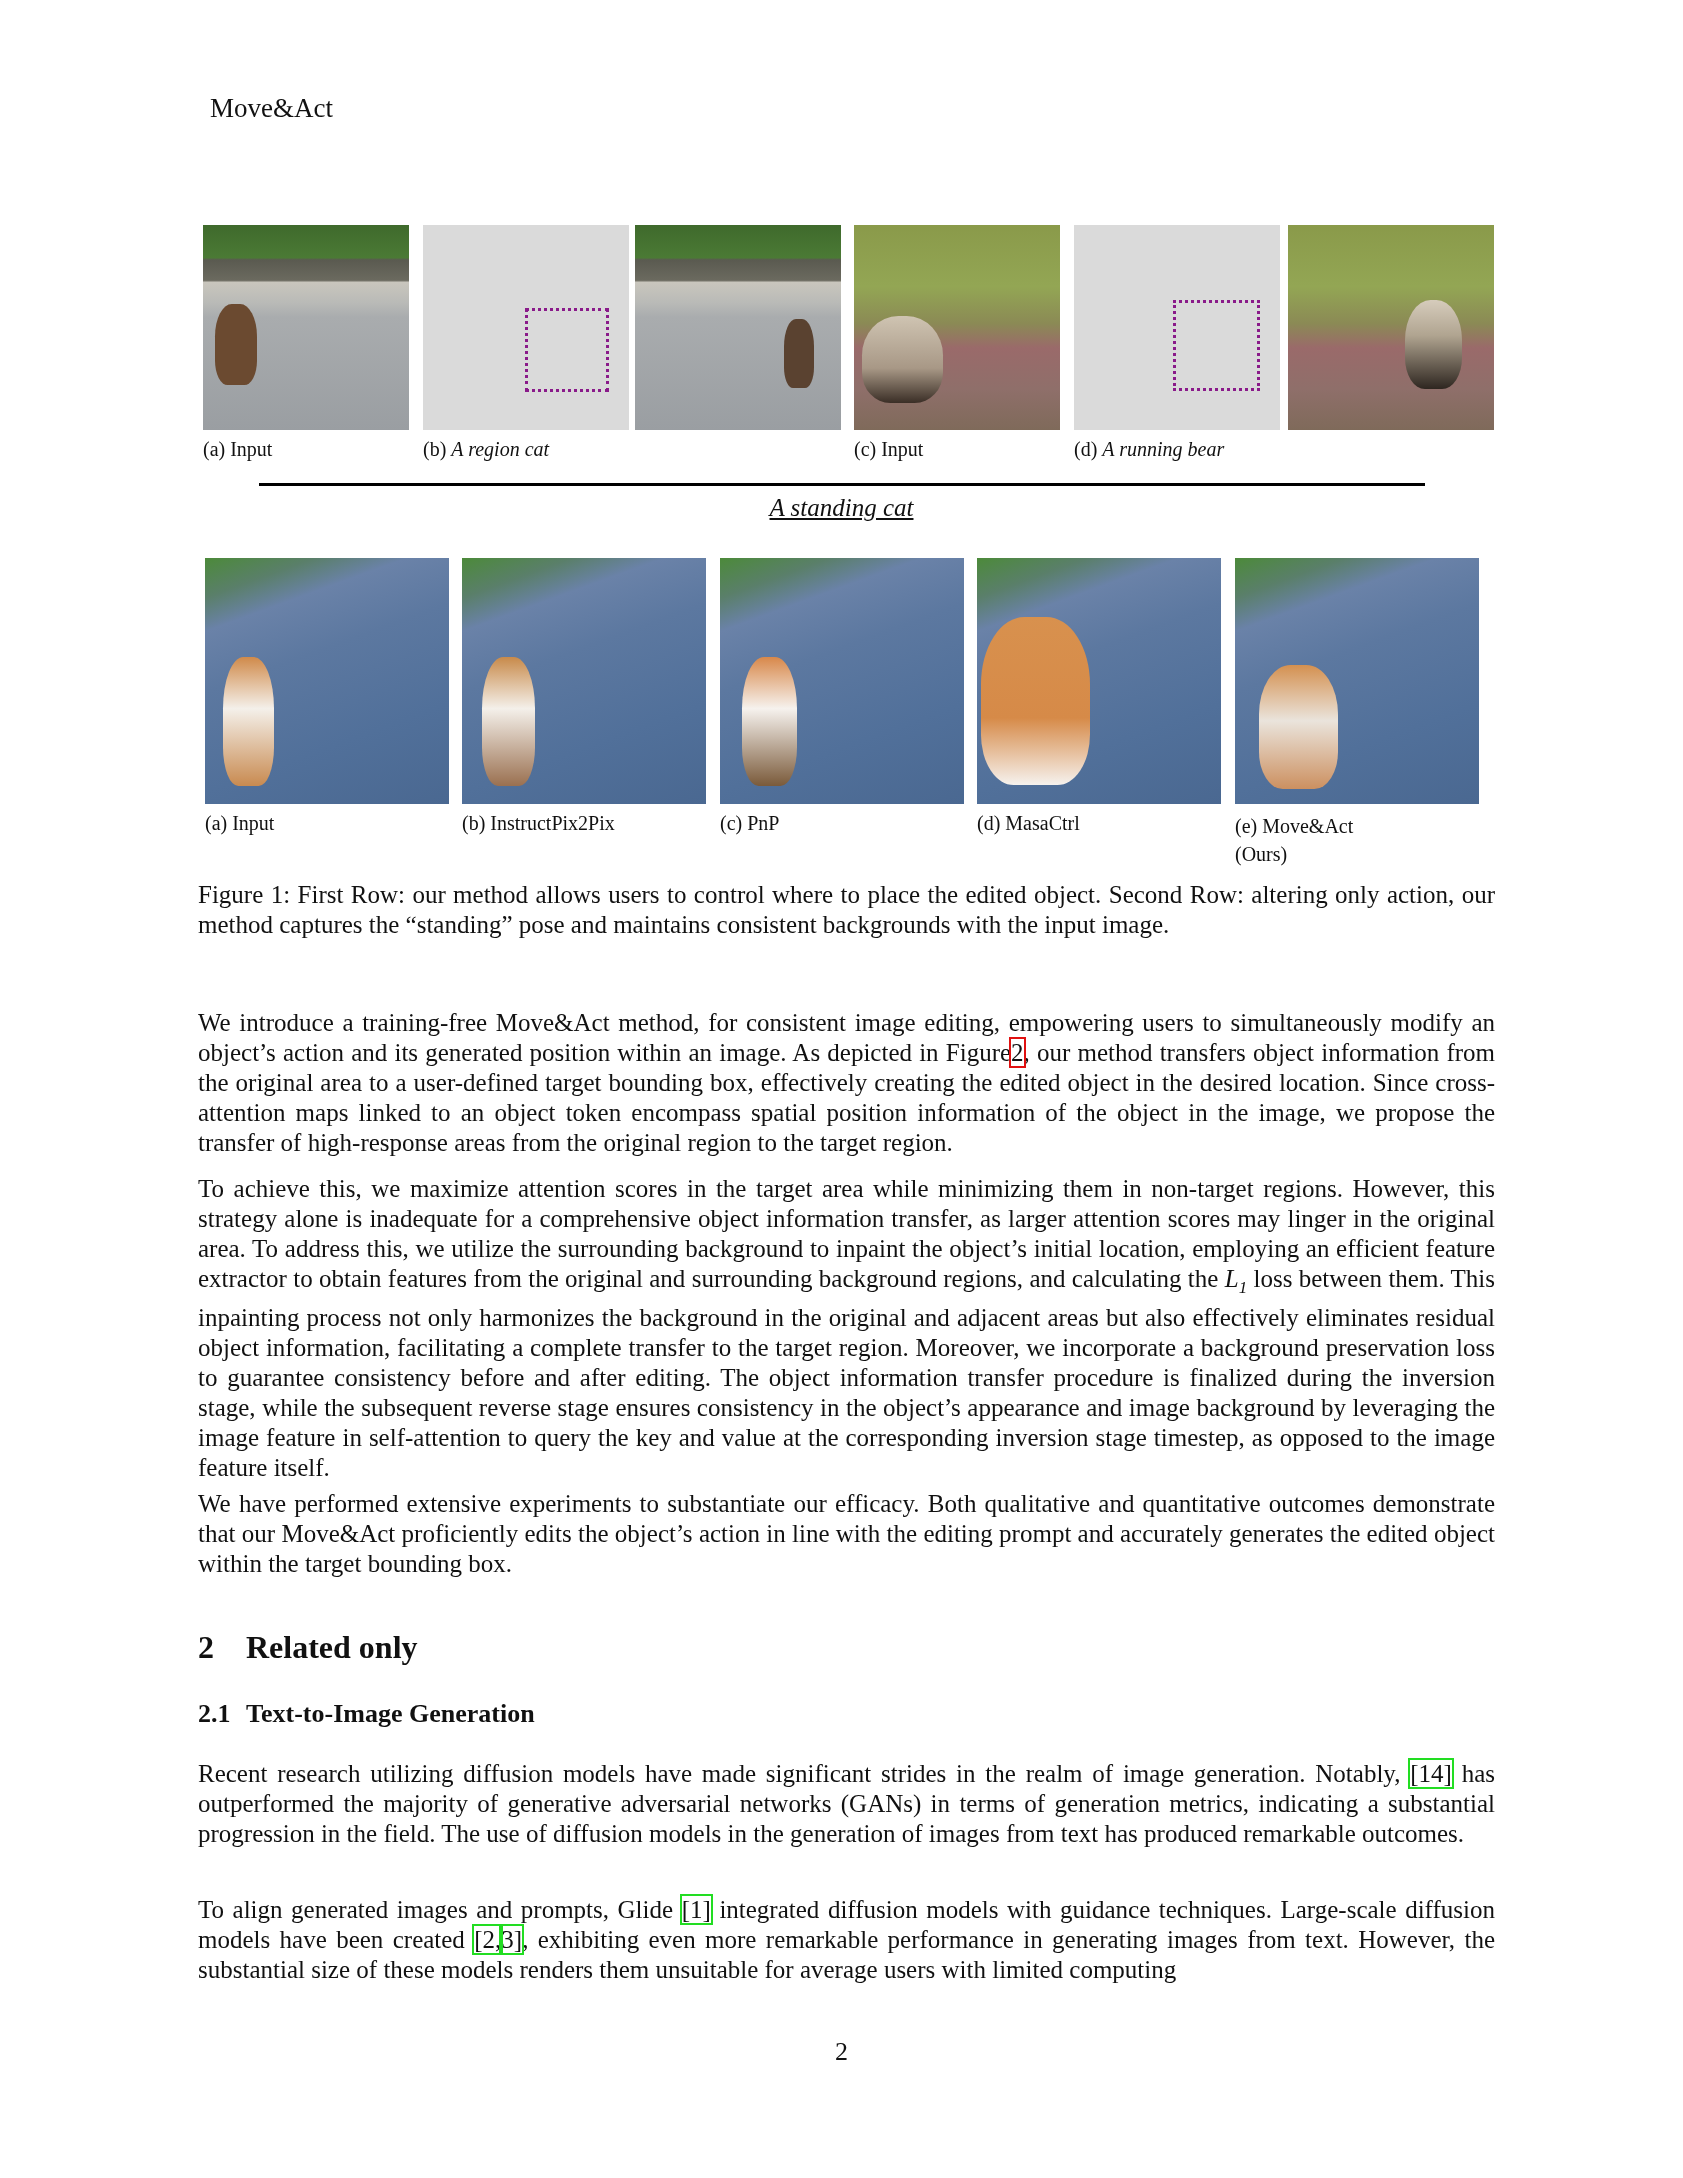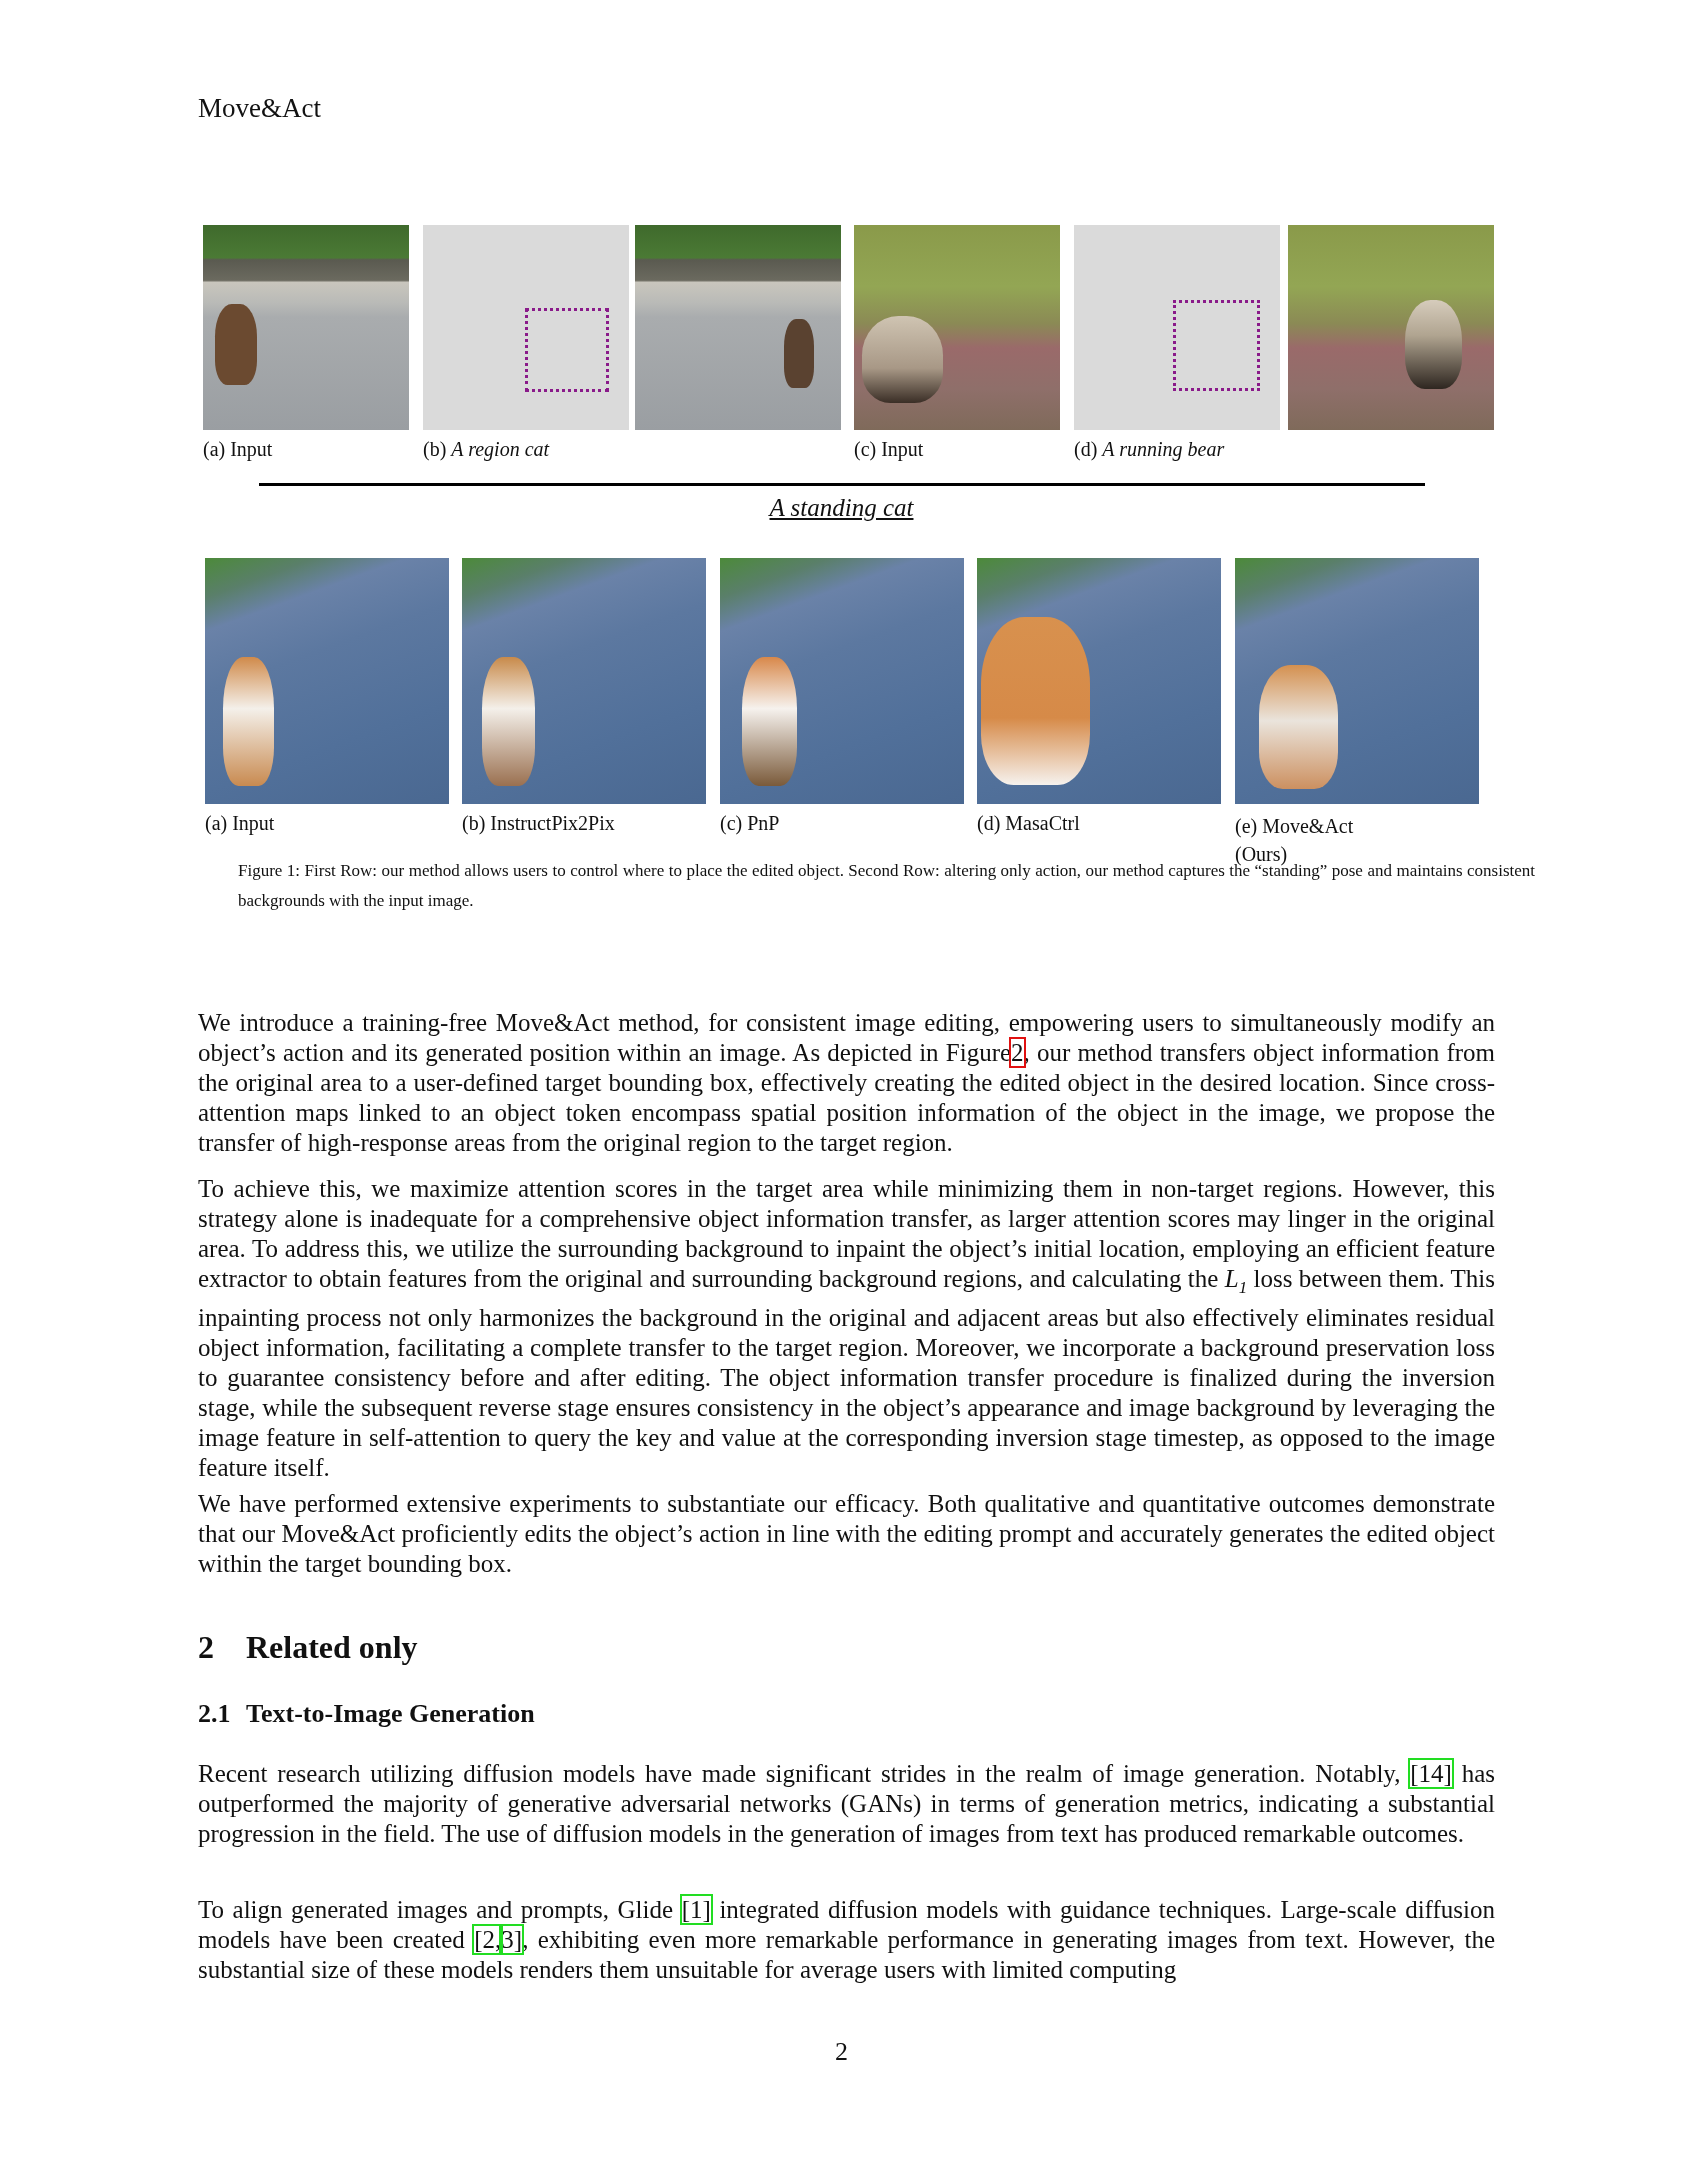--- a/index.html
+++ b/index.html
@@ -1,27 +1,27 @@
 <!DOCTYPE html>
 <html><head>
 <meta charset="utf-8">
 <style>
   html, body { margin: 0; padding: 0; background: #ffffff; }
   body { width: 1683px; height: 2178px; position: relative; overflow: hidden;
          font-family: "Liberation Serif", "DejaVu Serif", serif; color: #111; }
-  .abs { position: absolute; }
+  .abs { position: absolute; margin-left: 12px; }
   .running-head { left: 198px; top: 93px; font-size: 27px; }
   .img { position: absolute; overflow: hidden; }
   .grey { background: #dadada; }
   .bbox { position: absolute; border: 3px dotted #8a1a8a; box-sizing: border-box; }
   .cap { position: absolute; font-size: 20px; text-align: left; white-space: nowrap; }
   .cap i { font-style: italic; }
   .rule { position: absolute; left: 259px; top: 483px; width: 1166px; height: 3px; background: #000; }
   .prompt { position: absolute; left: 0; width: 1683px; top: 494px; text-align: center; font-size: 25px; font-style: italic; text-decoration: underline; }
-  .figcap { position: absolute; left: 198px; top: 856px; width: 1297px; font-size: 17px; line-height: 30px; text-align: justify; margin-left: 40px; }
+  .figcap { position: absolute; left: 198px; top: 880px; width: 1297px; font-size: 25px; line-height: 30px; text-align: justify; }
   .para { position: absolute; left: 198px; width: 1297px; font-size: 25px; line-height: 30px; text-align: justify; }
   .h2 { position: absolute; left: 198px; top: 1629px; font-size: 32px; font-weight: bold; }
   .h2 .num { display: inline-block; width: 48px; }
   .h3 { position: absolute; left: 198px; top: 1699px; font-size: 26px; font-weight: bold; }
   .h3 .num { display: inline-block; width: 48px; }
   .ref-red { outline: 2px solid #e01010; outline-offset: 0px; }
   .ref-green { outline: 2px solid #22dd22; outline-offset: 0px; }
   .pagenum { position: absolute; left: 0; width: 1683px; top: 2037px; text-align: center; font-size: 26px; }
   sub { font-size: 17px; }
 

